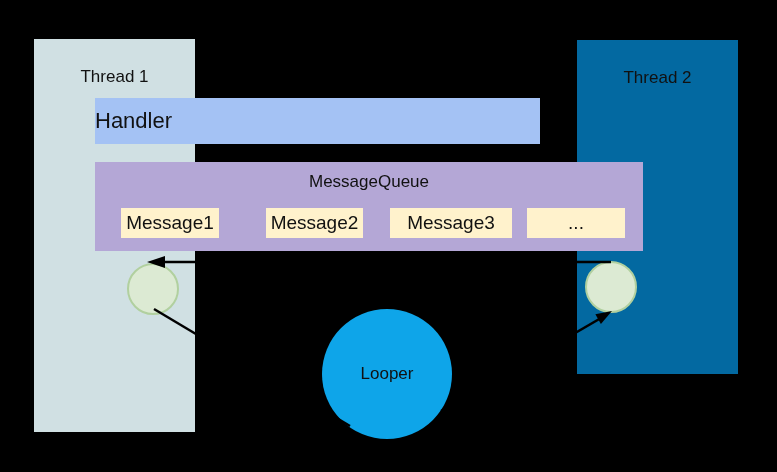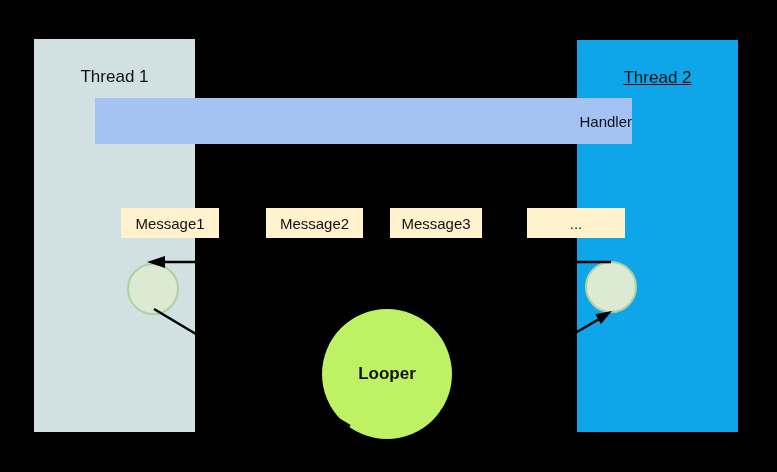--- a/index.html
+++ b/index.html
@@ -18,72 +18,71 @@
   }
   .box { position: absolute; box-sizing: border-box; }
 
   
   .thread {
     text-align: center;
     font-size: 17px;
     padding-top: 28px;
   }
   #thread1 { left: 34px;  top: 39px; width: 161px; height: 393px; background: #d0e0e3; }
-  #thread2 { left: 577px; top: 40px; width: 161px; height: 392px; background: #0ea5e9; text-decoration: underline; }
+  #thread2 { left: 577px; top: 40px; width: 161px; height: 334px; background: #0369a1; }
 
   
   #handler {
-    left: 95px; top: 98px; width: 537px; height: 46px;
+    left: 95px; top: 98px; width: 445px; height: 46px;
     background: #a4c2f4;
-    display: flex; align-items: center; justify-content: flex-end;
-    font-size: 15px;
+    display: flex; align-items: center; justify-content: flex-start;
+    font-size: 22px;
   }
 
   
   #mqueue {
     left: 95px; top: 162px; width: 548px; height: 89px;
     background: #b4a7d6;
     text-align: center;
     font-size: 17px;
     padding-top: 10px;
   }
 
   
   .message {
     position: absolute;
     top: 208px; height: 30px;
     background: #fff2cc;
     display: flex; align-items: center; justify-content: center;
-    font-size: 15px;
+    font-size: 19px;
   }
   #msg1 { left: 121px; width: 98px; }
   #msg2 { left: 266px; width: 97px; }
-  #msg3 { left: 390px; width: 92px; }
+  #msg3 { left: 390px; width: 122px; }
   #msg4 { left: 527px; width: 98px; }
 
   
   .pump {
     position: absolute;
     width: 52px; height: 52px;
     border-radius: 50%;
     background: #dcead3;
     border: 2px solid #b1d09f;
     box-sizing: border-box;
   }
   #pump-left  { left: 127px; top: 263px; }
   #pump-right { left: 585px; top: 261px; }
 
   
   #looper {
     left: 322px; top: 309px; width: 130px; height: 130px;
-    background: #bef264;
+    background: #0ea5e9;
     border-radius: 50%;
     display: flex; align-items: center; justify-content: center;
     font-size: 17px;
-    font-weight: bold;
   }
 
   
   #connectors {
     position: absolute;
     left: 0; top: 0;
     width: 777px; height: 472px;
     pointer-events: none;
   }
 </style>
@@ -96,20 +95,23 @@
     <span>Thread 1</span>
   </div>
   <div class="box thread" id="thread2">
     <span>Thread 2</span>
   </div>
 
   <div class="box" id="handler">
     <span>Handler</span>
   </div>
 
+  <div class="box" id="mqueue">
+    <span>MessageQueue</span>
+  </div>
 
   <div class="message" id="msg1">
     <span>Message1</span>
   </div>
   <div class="message" id="msg2">
     <span>Message2</span>
   </div>
   <div class="message" id="msg3">
     <span>Message3</span>
   </div>

